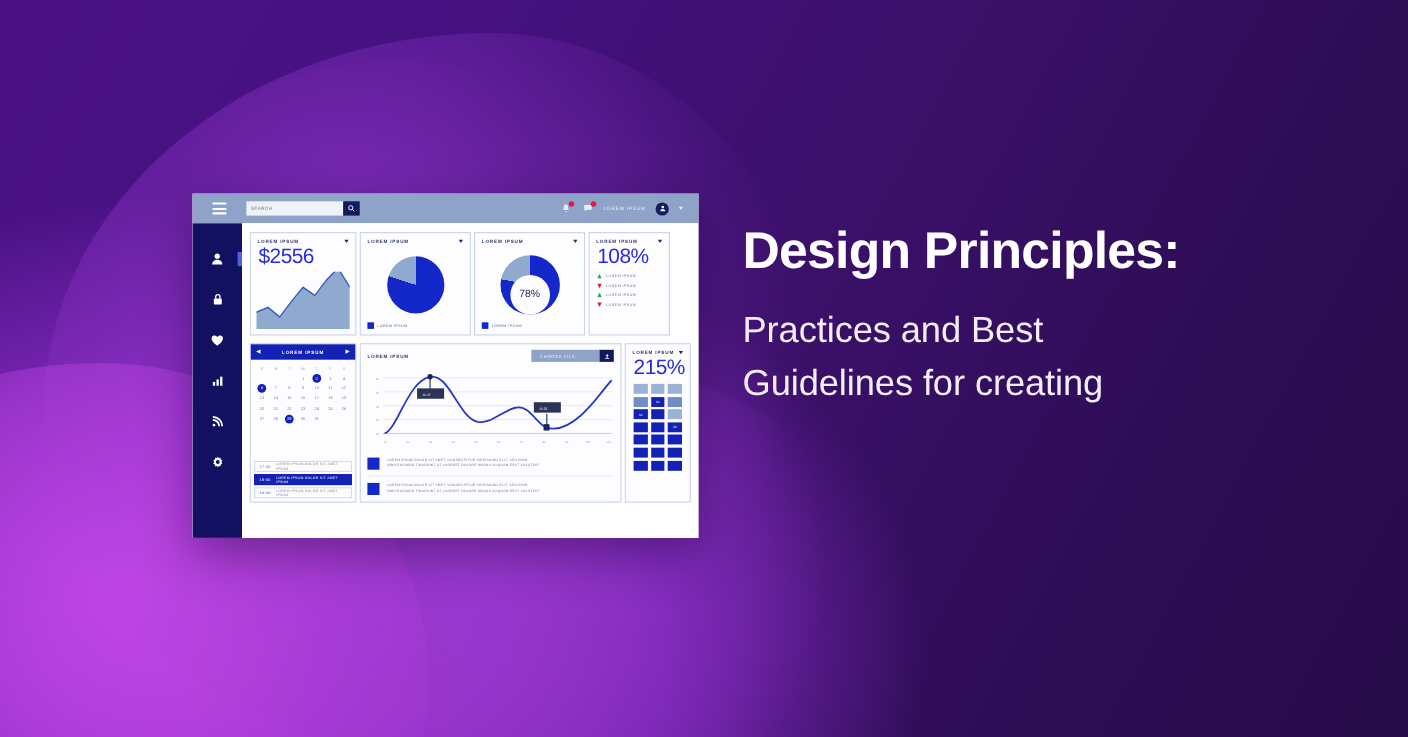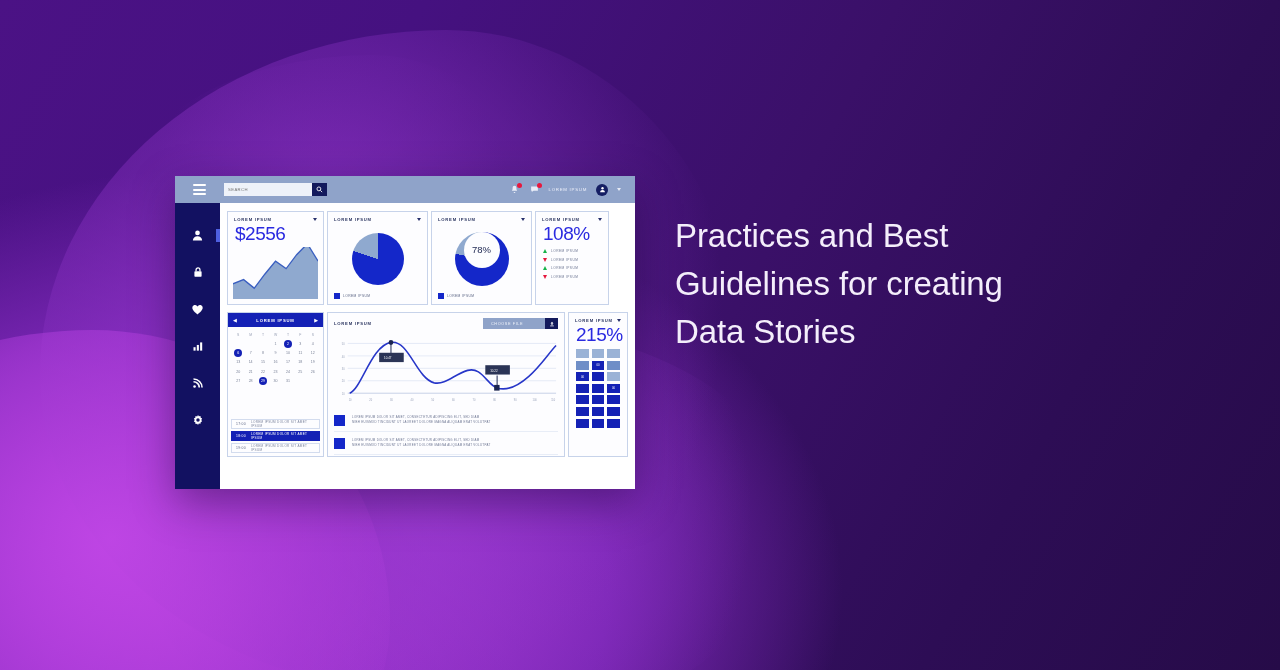--- a/index.html
+++ b/index.html
@@ -121,21 +121,21 @@
   .c2 { width: 101px; height: 94px; display: flex; flex-direction: column; }
   .piewrap { flex: 1; display: flex; align-items: center; justify-content: center; padding-top: 2px; }
   .pie { width: 52px; height: 52px; border-radius: 50%;
          background: conic-gradient(#1427c9 0deg 288deg, #8fa9cf 288deg 360deg); }
 
   
   .c3 { width: 101px; height: 94px; display: flex; flex-direction: column; }
   .donutwrap { flex: 1; display: flex; align-items: center; justify-content: center; padding-top: 2px; position: relative; }
   .donut { width: 54px; height: 54px; border-radius: 50%;
            background: conic-gradient(#1427c9 0deg 281deg, #8fa9cf 281deg 360deg);
-           display: flex; align-items: flex-start; justify-content: center; }
+           display: flex; align-items: flex-end; justify-content: center; }
   .donut-hole { width: 36px; height: 36px; border-radius: 50%; background: #fdfdff;
                 display: flex; align-items: center; justify-content: center;
                 font-size: 9.5px; color: #1c2550; }
 
   .legend { display: flex; align-items: center; gap: 3px; padding: 0 6px 5px 6px; }
   .lsq { width: 6px; height: 6px; background: #1427c9; }
   .ltxt { font-size: 3.3px; color: #5a6483; letter-spacing: .4px; }
 
   
   .c4 { width: 74px; height: 94px; display: flex; flex-direction: column; }
@@ -199,25 +199,25 @@
 <div id="bg">
   <div class="bg-base"></div>
   <div class="blob blob-d"></div>
   <div class="blob blob-a"></div>
   <div class="blob blob-b"></div>
   <div class="blob blob-c"></div>
 </div>
 
 <div id="copy">
   <div class="headline">
+    <div>Design Principles:</div>
   </div>
   <div class="subhead">
     <div>Practices and Best</div>
     <div>Guidelines for creating</div>
-    <div>Data Stories</div>
   </div>
 </div>
 
 <div id="dash">
 
   <div class="topbar">
     <div class="burger">
       <i></i>
         <i></i>
         <i></i>

